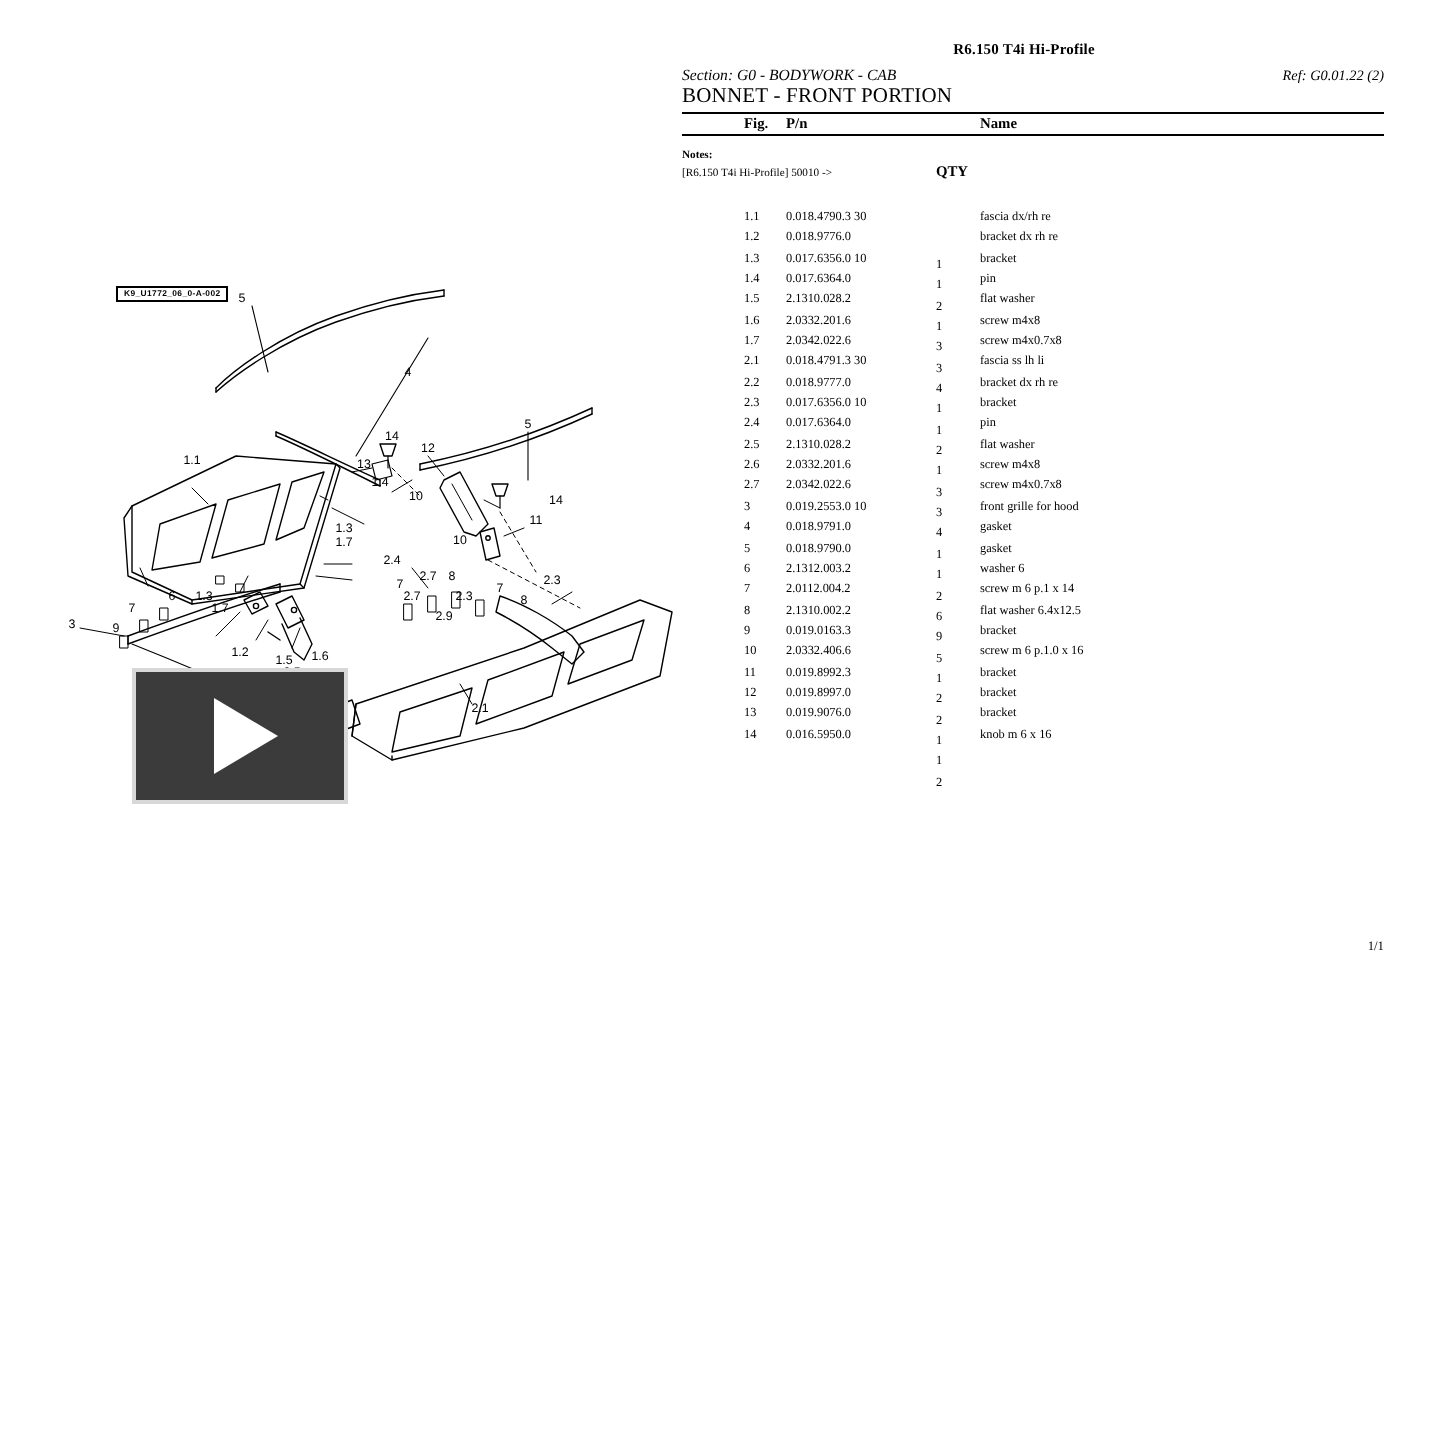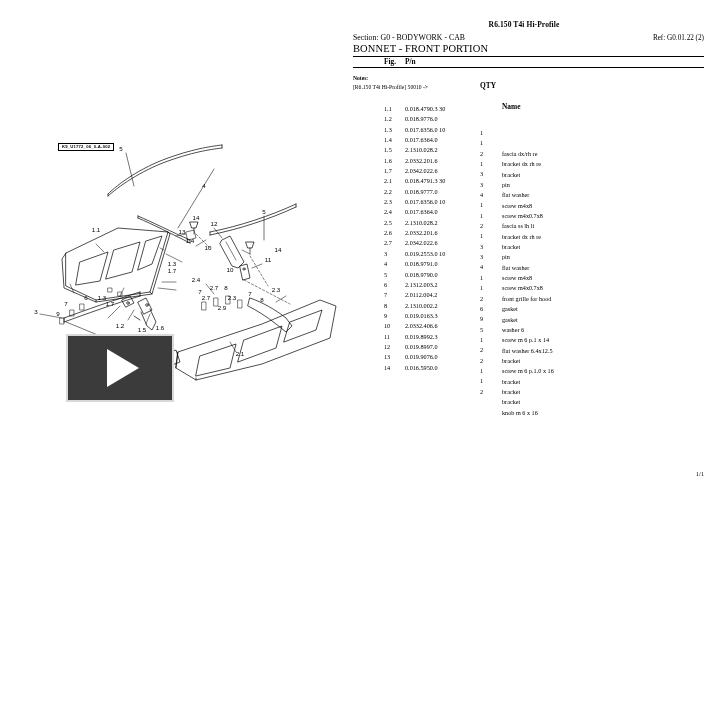--- a/index.html
+++ b/index.html
@@ -57,21 +57,21 @@
     height: 0;
     border-style: solid;
     border-width: 19px 0 19px 32px;
     border-color: transparent transparent transparent #ffffff;
     margin-left: 6px;
   }
 
   
   #sheet {
     position: absolute;
-    left: 348px;
+    left: 336px;
     top: 0;
     width: 368px;
     height: 720px;
   }
   #doc-title {
     position: absolute;
     left: 0;
     right: 16px;
     top: 20px;
     text-align: center;
@@ -81,20 +81,21 @@
   }
   #section-row {
     position: absolute;
     left: 5px;
     right: 12px;
     top: 33px;
     display: flex;
     justify-content: space-between;
     align-items: baseline;
     font-size: 7.8px;
+    font-style: italic;
   }
   #section-label { font-weight: normal; }
   #ref-label { font-size: 7.2px; }
 
   #sheet-title {
     position: absolute;
     left: 5px;
     top: 43px;
     font-size: 10.5px;
     font-weight: normal;
@@ -139,21 +140,21 @@
   .row {
     position: relative;
     height: 10.35px;
     line-height: 10.35px;
     white-space: nowrap;
   }
   .cell { position: absolute; top: 0; }
   .c-fig { left: 0; padding-left: 31px; }
   .c-pn  { left: 52px; }
   .c-qty { left: 127px; margin-top: 24px; }
-  .c-name{ left: 149px; margin-top: 45px; }
+  .c-name{ left: 149px; }
 
   #page-num {
     position: absolute;
     right: 12px;
     top: 470px;
     font-size: 6.4px;
   }
 </style>
 </head>
 <body>

